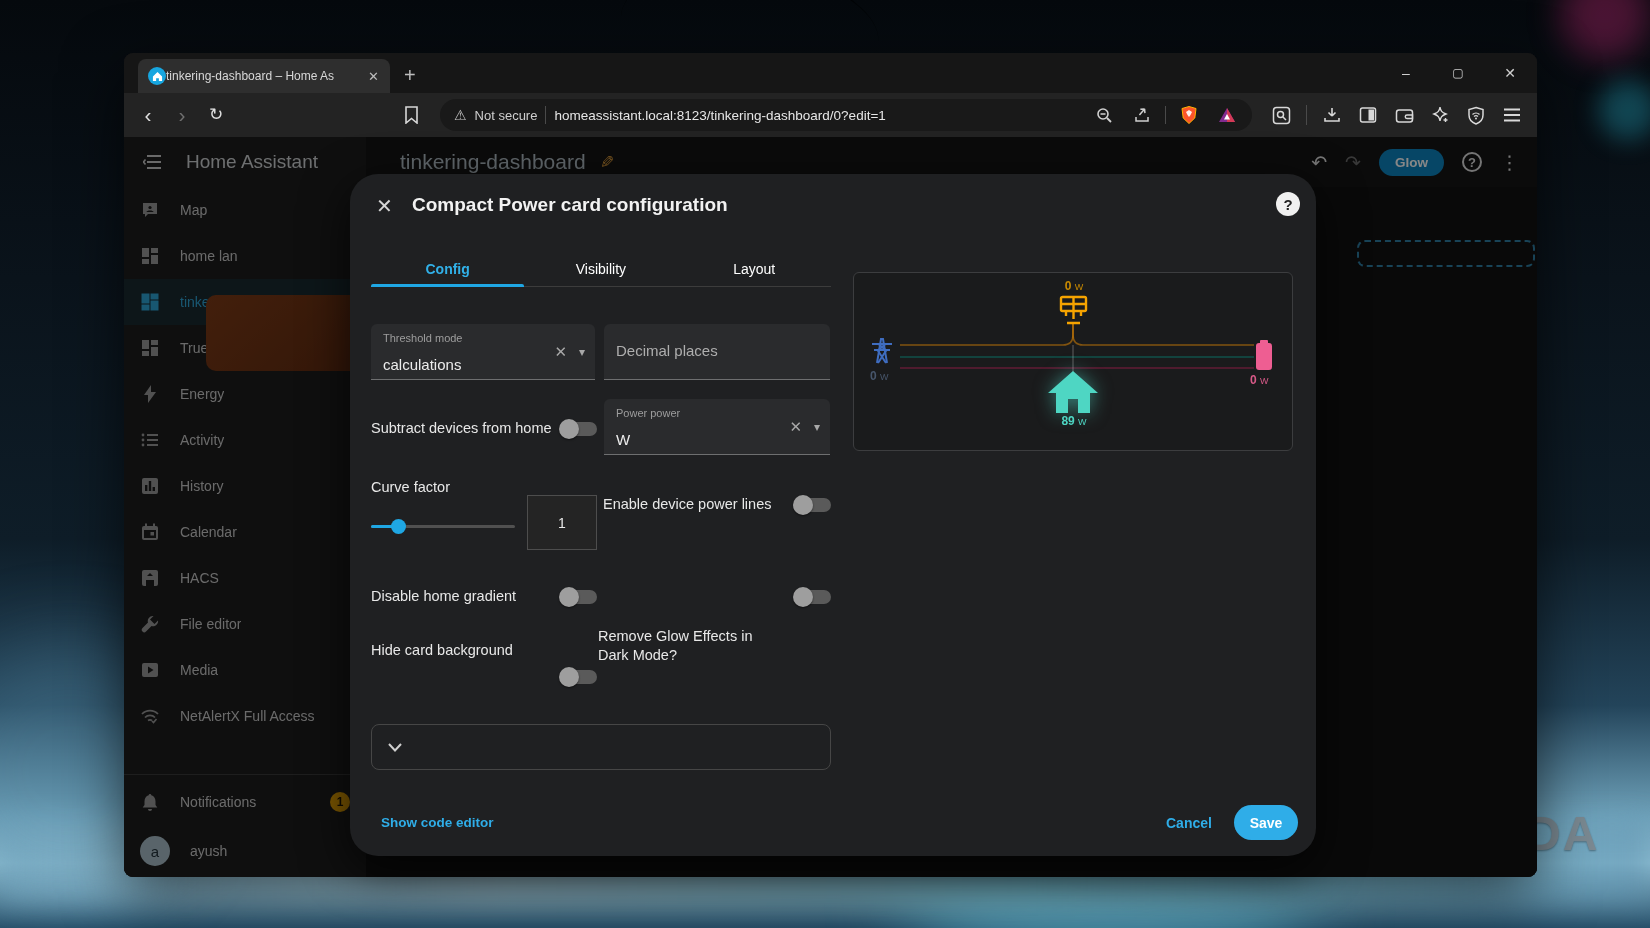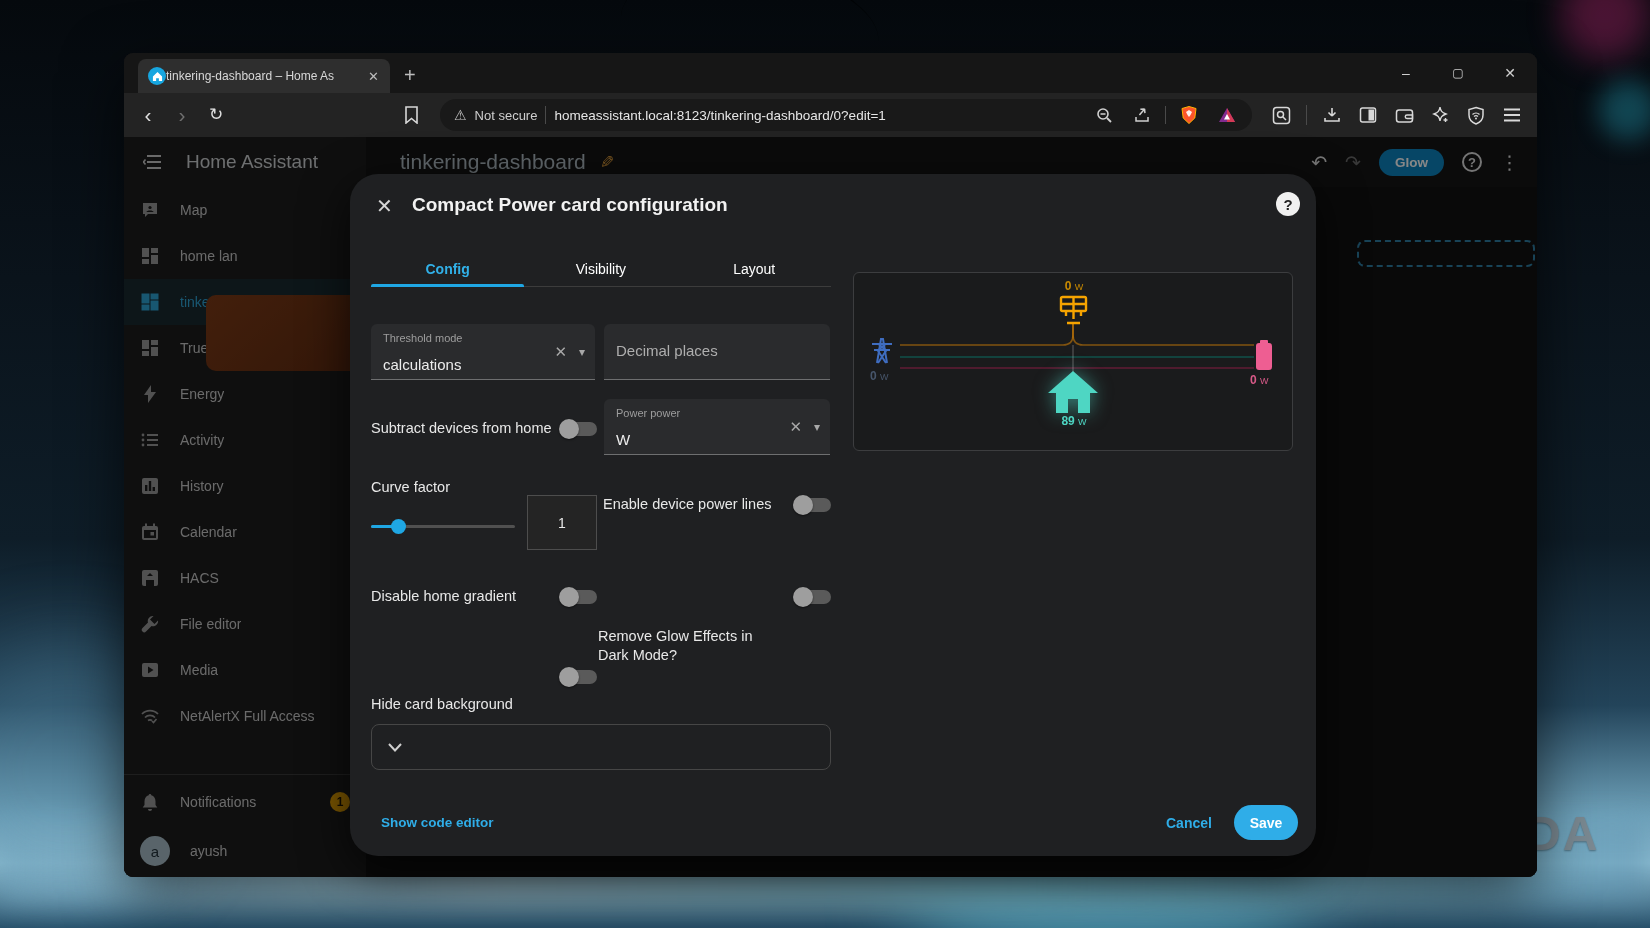--- a/index.html
+++ b/index.html
@@ -487,21 +487,21 @@
 
     <div class="row-label" style="left:21px; top:413px;">Disable home gradient</div>
     <div class="toggle" style="left:211px; top:416px;">
         <div class="knob"></div>
       </div>
     <div class="row-label" style="left:248px; top:405px; width:185px;margin-top:48px;">Remove Glow Effects in Dark Mode?</div>
     <div class="toggle" style="left:445px; top:416px;">
         <div class="knob"></div>
       </div>
 
-    <div class="row-label" style="left:21px; top:521px;">Hide card background</div>
+    <div class="row-label" style="left:21px; top:467px;">Hide card background</div>
     <div class="toggle" style="left:211px; top:496px;">
         <div class="knob"></div>
       </div>
 
     <div class="expander">
       <svg width="14" height="9" viewBox="0 0 14 9">
           <path d="M1 1 L7 7.5 L13 1" stroke="#cfcfcf" stroke-width="2" fill="none"></path>
         </svg>
     </div>
 

